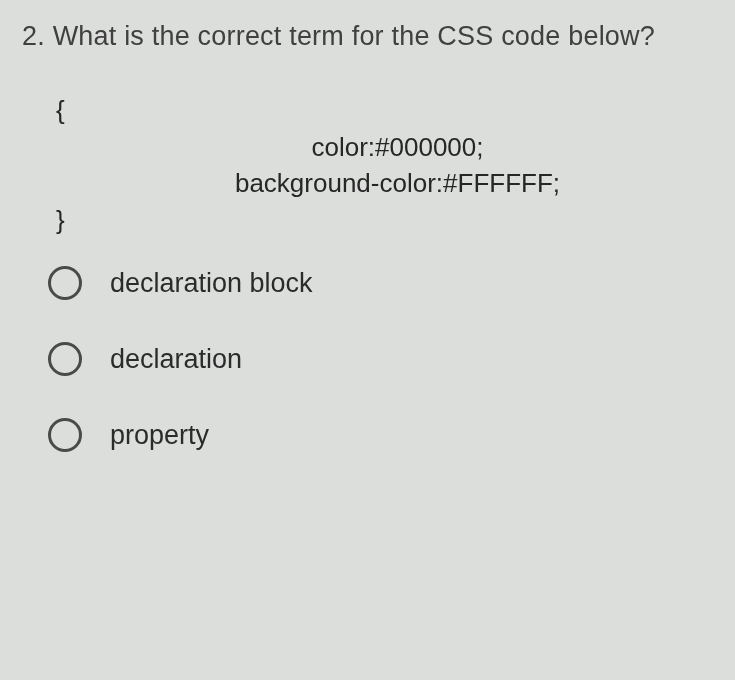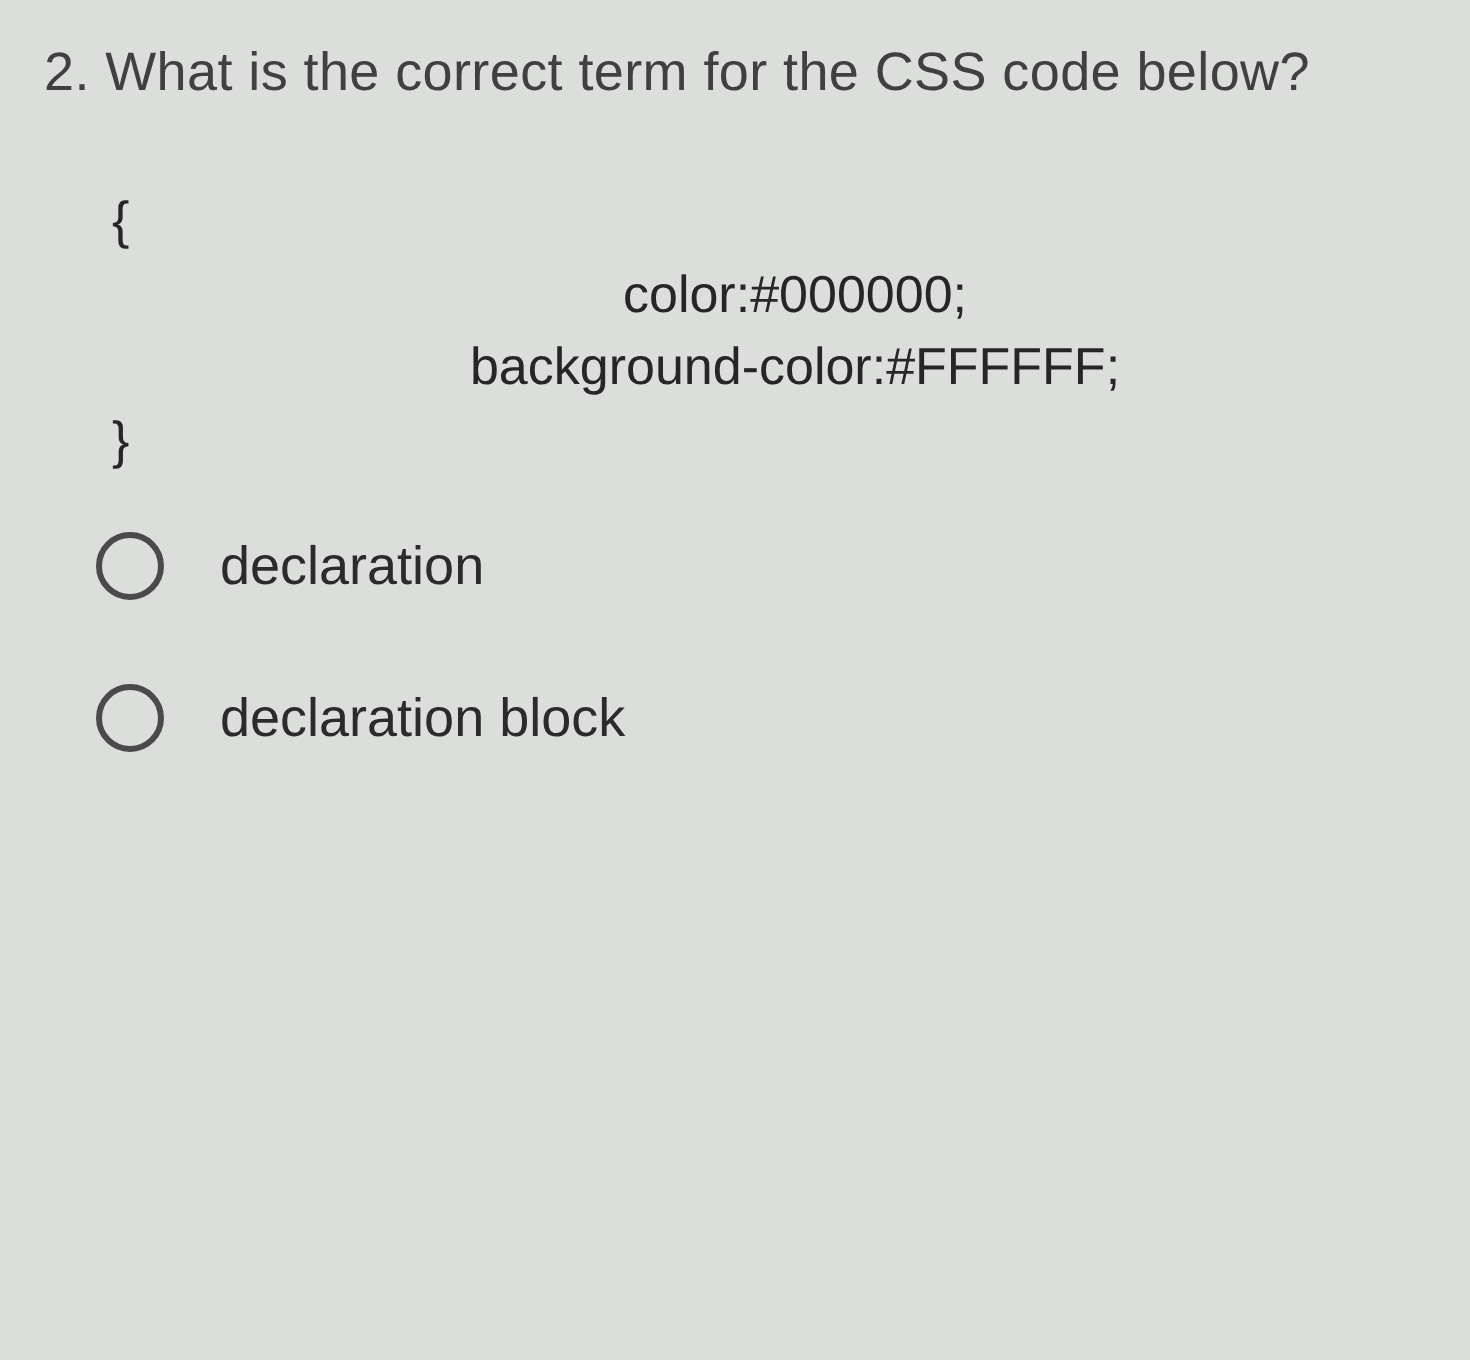--- a/index.html
+++ b/index.html
@@ -69,19 +69,23 @@
 <div class="code-block">
   <div>{</div>
   <div class="code-line-indent">color:#000000;</div>
   <div class="code-line-indent">background-color:#FFFFFF;</div>
   <div>}</div>
 </div>
 
 <div class="options">
   <div class="option">
     <div class="radio"></div>
+    <span class="option-label">declaration block</span>
+  </div>
+  <div class="option">
+    <div class="radio"></div>
     <span class="option-label">declaration</span>
   </div>
   <div class="option">
     <div class="radio"></div>
-    <span class="option-label">declaration block</span>
+    <span class="option-label">property</span>
   </div>
 </div>
 
 </body></html>

